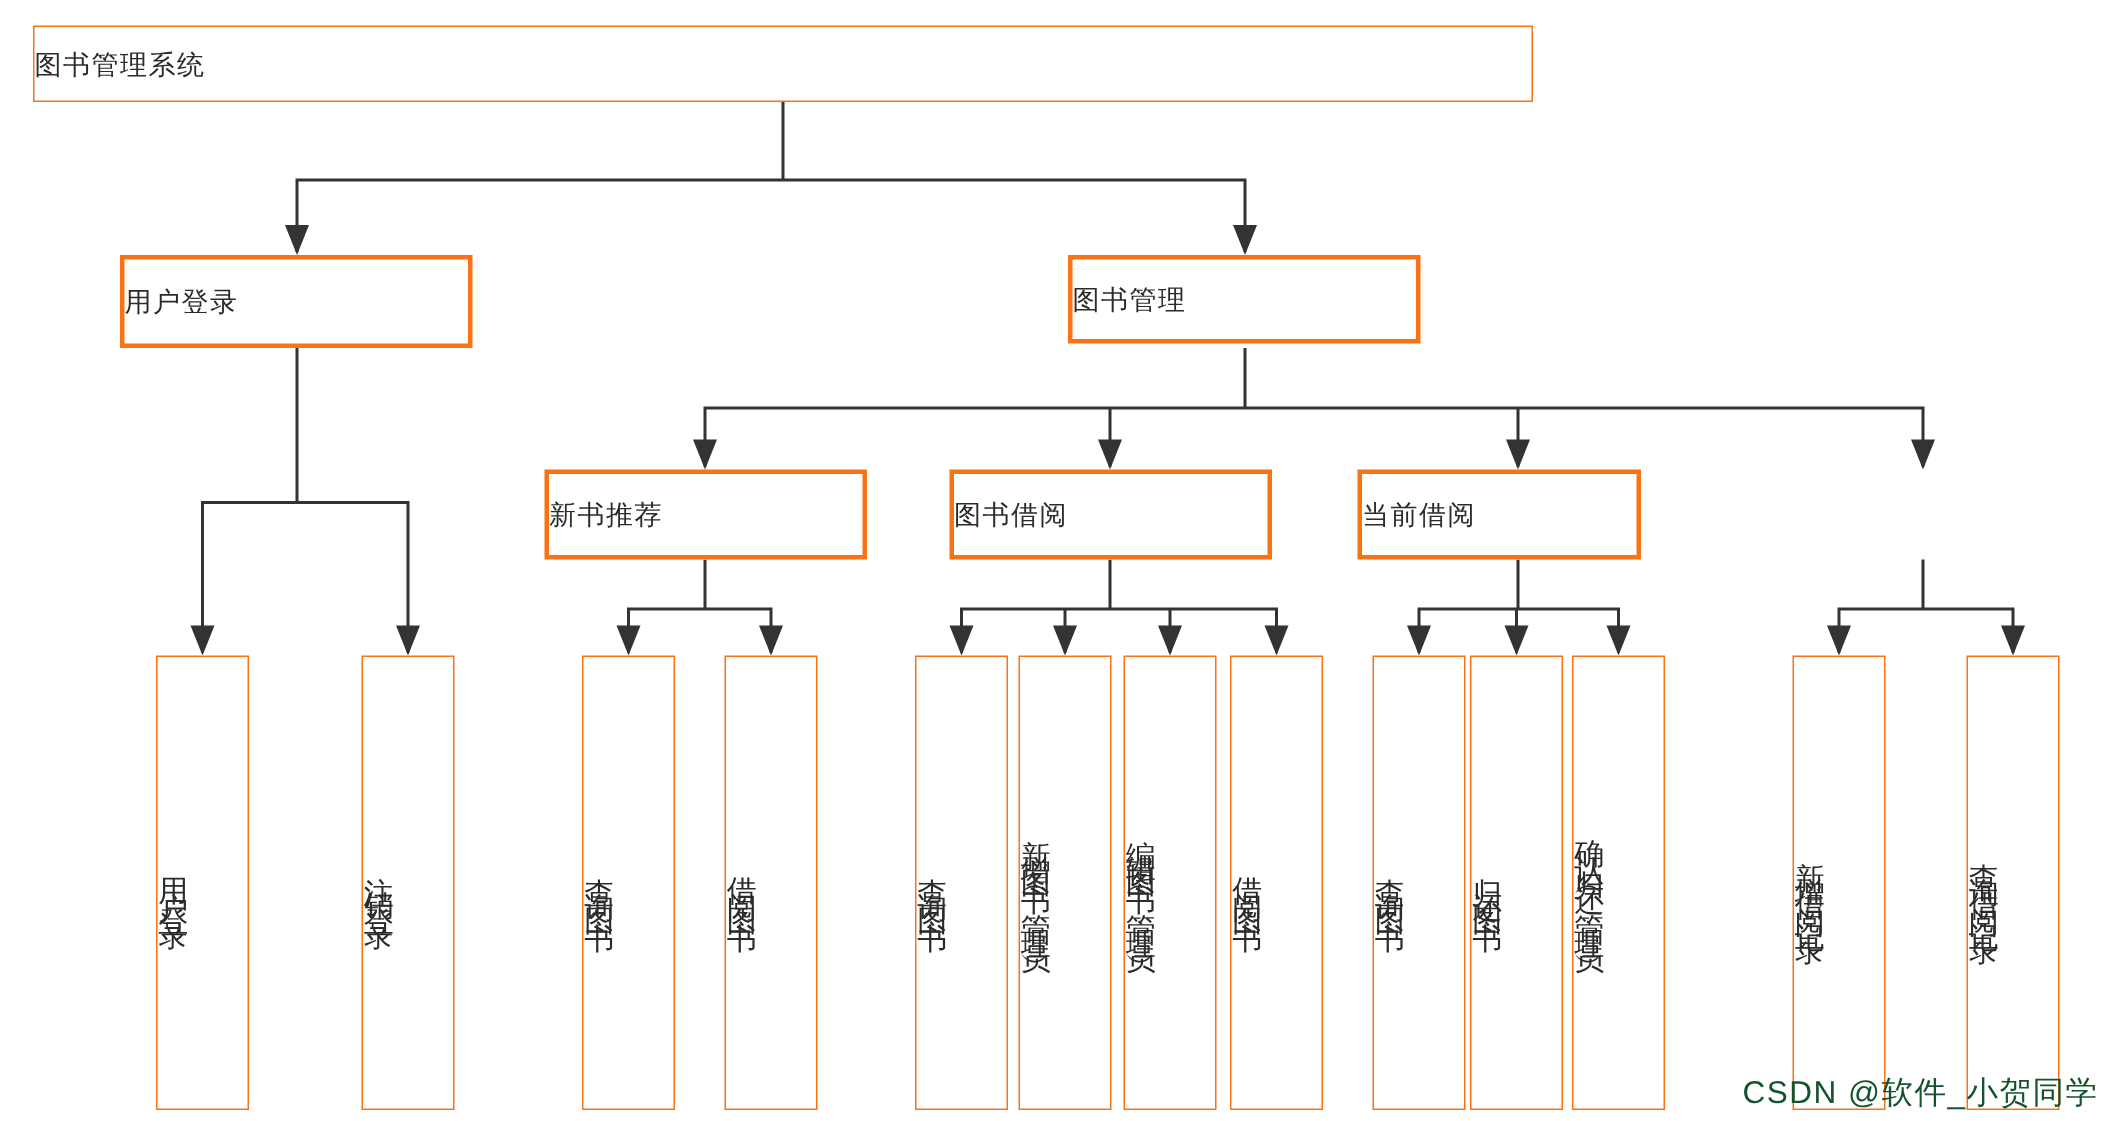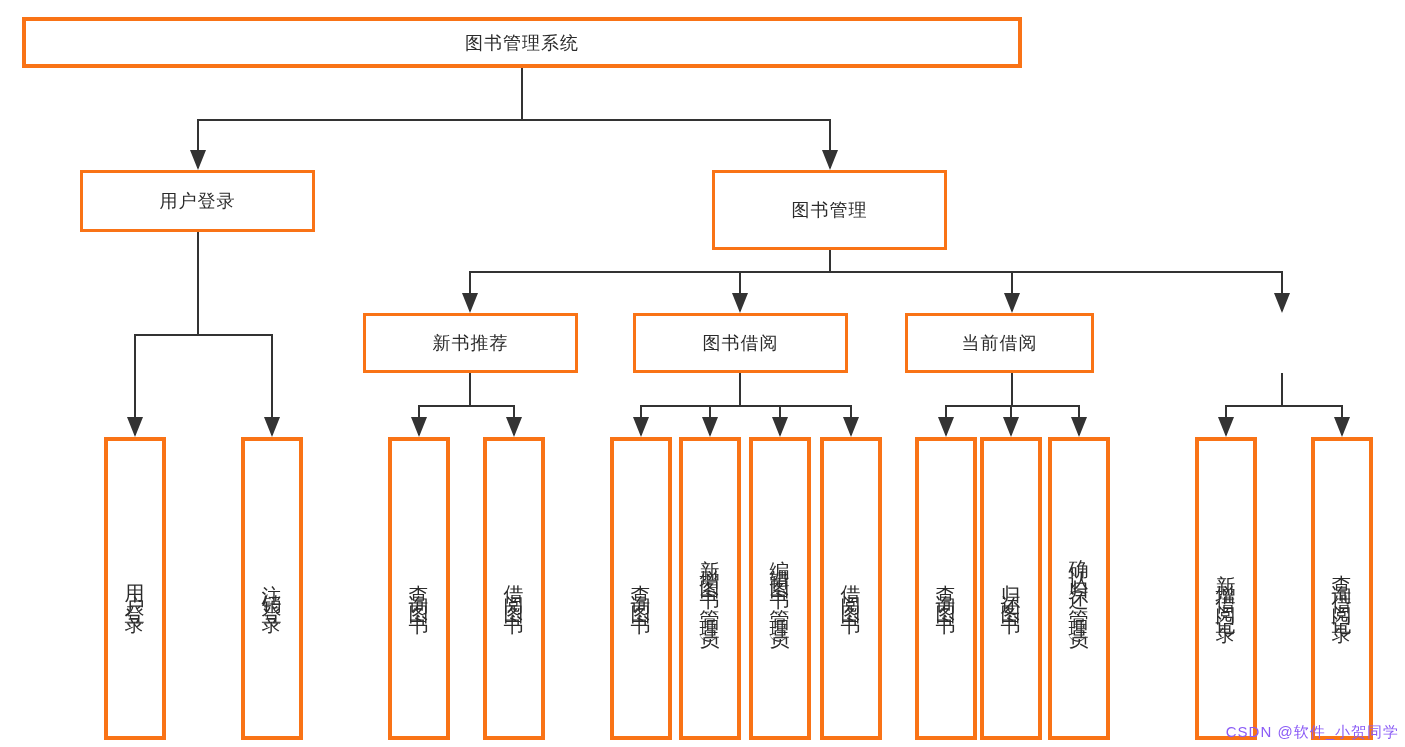--- a/index.html
+++ b/index.html
@@ -17,46 +17,45 @@
   }
   svg.wires {
     position: absolute;
     left: 0;
     top: 0;
   }
   .node {
     position: absolute;
     box-sizing: border-box;
     background: #ffffff;
-    border: 4px solid #f97316;
+    border: 1px solid #f97316;
     display: flex;
     align-items: center;
-    justify-content: center;
     color: #2b2b2b;
   }
   .node.h {
     font-size: 18px;
     letter-spacing: 1px;
     white-space: nowrap;
   }
   .node.v {
     font-size: 20px;
   }
   .node.v .lbl {
     writing-mode: vertical-rl;
     text-orientation: mixed;
     letter-spacing: 10px;
     line-height: 1;
   }
   .watermark {
     position: absolute;
     right: 6px;
     bottom: 5px;
-    font-size: 15px;
-    color: #8b5cf6;
+    font-size: 21px;
+    color: #14532d;
     letter-spacing: 1px;
     z-index: 5;
   }
 </style>
 </head>
 <body>
 
 <div class="canvas">
 
   <svg class="wires" width="1405" height="747" viewBox="0 0 1405 747">
@@ -92,21 +91,21 @@
     </g>
   </svg>
 
   <div class="node h" style="left:22px; top:17px; width:1000px; height:51px;">
     <span class="lbl">图书管理系统</span>
   </div>
 
   <div class="node h" style="left:80px; top:170px; width:235px; height:62px; border-width:3px;">
     <span class="lbl">用户登录</span>
   </div>
-  <div class="node h" style="left:712px; top:170px; width:235px; height:80px; border-width:3px;">
+  <div class="node h" style="left:712px; top:170px; width:235px; height:59px; border-width:3px;">
     <span class="lbl">图书管理</span>
   </div>
 
   <div class="node h" style="left:633px; top:313px; width:215px; height:60px; border-width:3px;">
     <span class="lbl">图书借阅</span>
   </div>
   <div class="node h" style="left:363px; top:313px; width:215px; height:60px; border-width:3px;">
     <span class="lbl">新书推荐</span>
   </div>
   <div class="node h" style="left:905px; top:313px; width:189px; height:60px; border-width:3px;">

